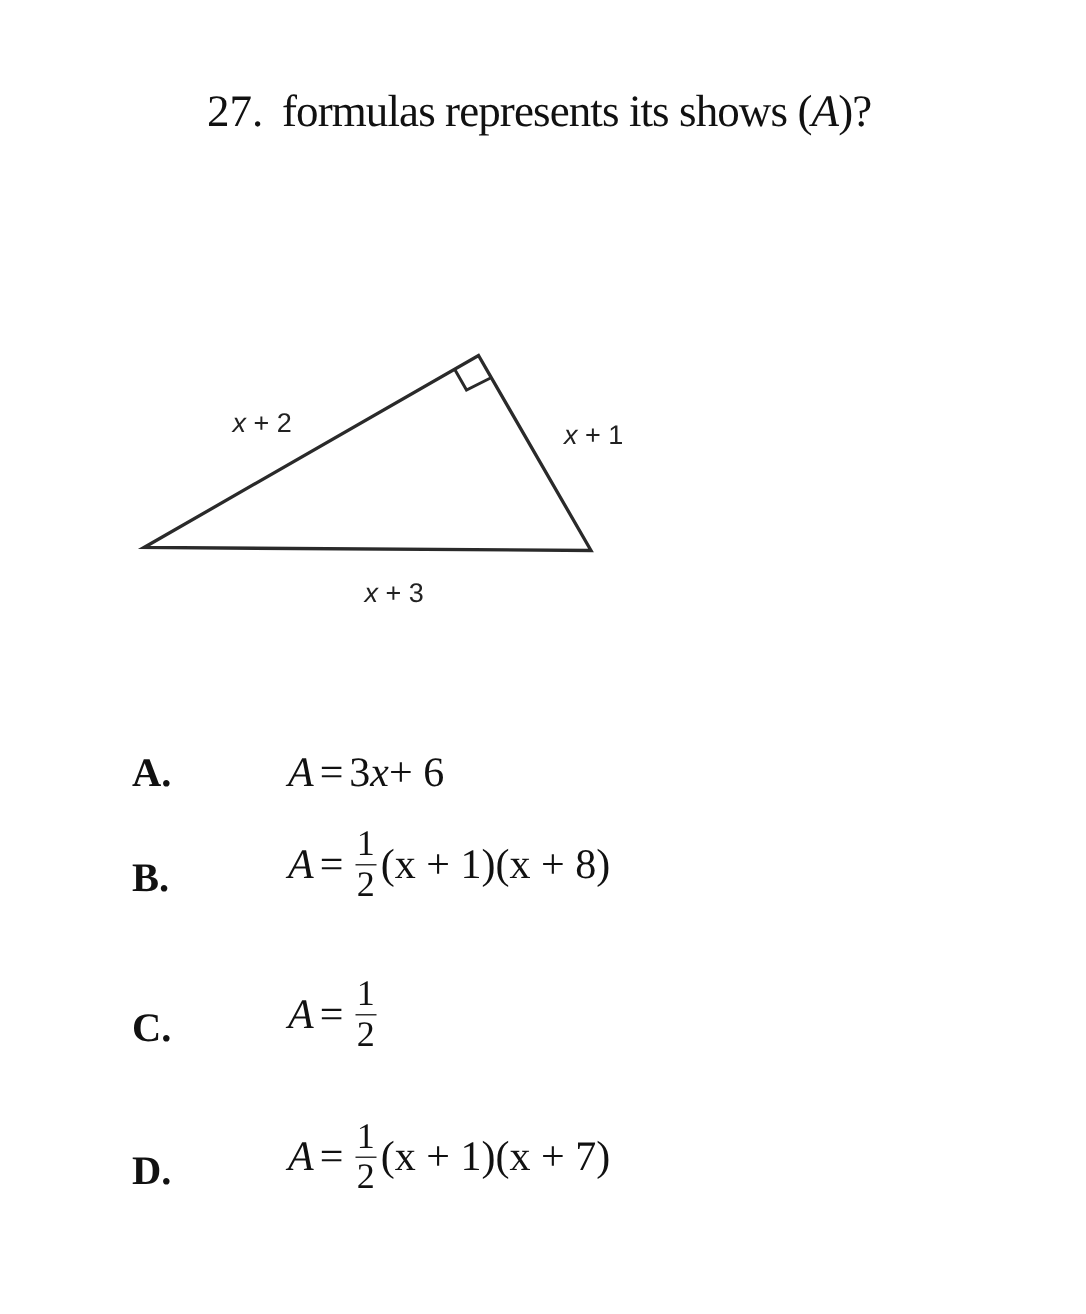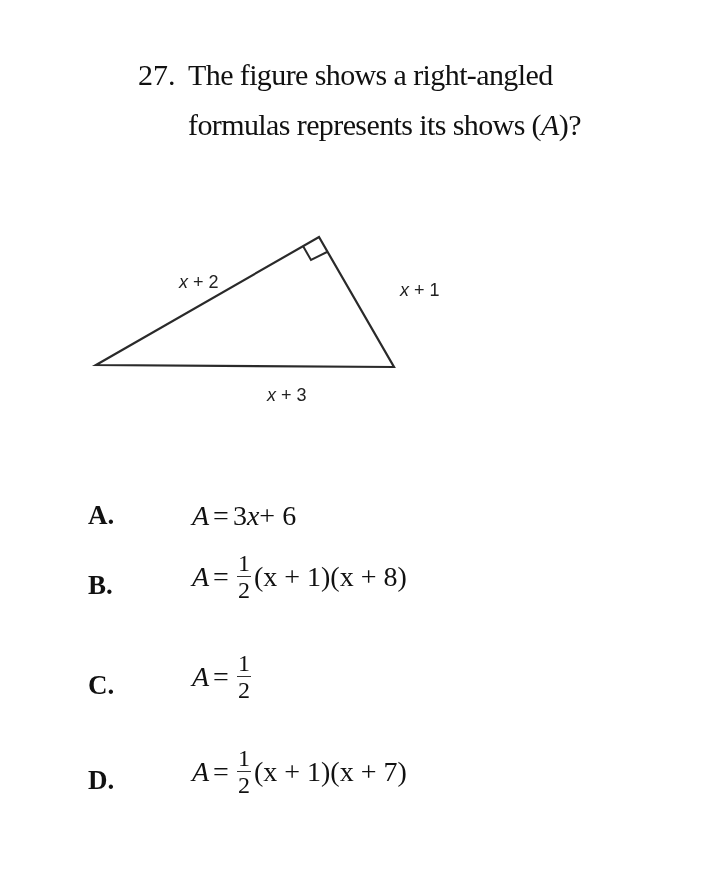--- a/index.html
+++ b/index.html
@@ -5,36 +5,35 @@
     html, body { margin: 0; padding: 0; }
     body {
       width: 724px; height: 876px; background: #ffffff; position: relative;
       overflow: hidden; color: #111111;
       font-family: "Liberation Serif", serif;
     }
     .q-num { position: absolute; left: 138px; top: 50px; font-size: 30px; line-height: 50px; text-align: center; }
     .q-text { position: absolute; left: 188px; top: 50px; width: 470px; font-size: 30px; line-height: 50px; }
     .q-line { display: block; white-space: nowrap; letter-spacing: -0.6px; }
     .fig { position: absolute; left: 0; top: 0; }
-    .lbl { position: absolute; font-family: "Liberation Sans", sans-serif; font-size: 18px; color: #222; margin-left: 24px; }
+    .lbl { position: absolute; font-family: "Liberation Sans", sans-serif; font-size: 18px; color: #222; }
     .lbl i { font-style: italic; }
     .choice { position: absolute; left: 88px; font-size: 28px; }
     .letter { position: absolute; left: 0; font-weight: bold; font-size: 27px; }
     .formula { position: absolute; left: 104px; white-space: nowrap; display: flex; align-items: center; font-size: 28px; }
     .formula i { font-style: italic; }
     .frac { display: inline-flex; flex-direction: column; align-items: center; margin: 0 3px 0 4px; font-size: 24px; line-height: 22px; }
     .frac .bar { width: 14px; border-top: 1.5px solid #333; margin: 2px 0; }
     .eq { margin: 0 4px; }
   </style>
 </head>
 <body>
 
 <div class="q-num">27.</div>
 <div class="q-text">
-  <span class="q-line">The figure shows a right-angled</span>
   <span class="q-line"><span>formulas represents its shows (</span><i>A</i><span>)?</span></span>
 </div>
 
 <svg class="fig" width="724" height="876" viewBox="0 0 724 876">
   <polygon points="96,365 319,237 394,367" fill="none" stroke="#2a2a2a" stroke-width="2.2" stroke-linejoin="miter"></polygon>
   <polyline points="303,246 311,260 327,252" fill="none" stroke="#2a2a2a" stroke-width="2"></polyline>
 </svg>
 
 <div class="lbl" style="left:155px; top:272px;"><i>x</i><span> + 2</span></div>
 <div class="lbl" style="left:376px; top:280px;"><i>x</i><span> + 1</span></div>

